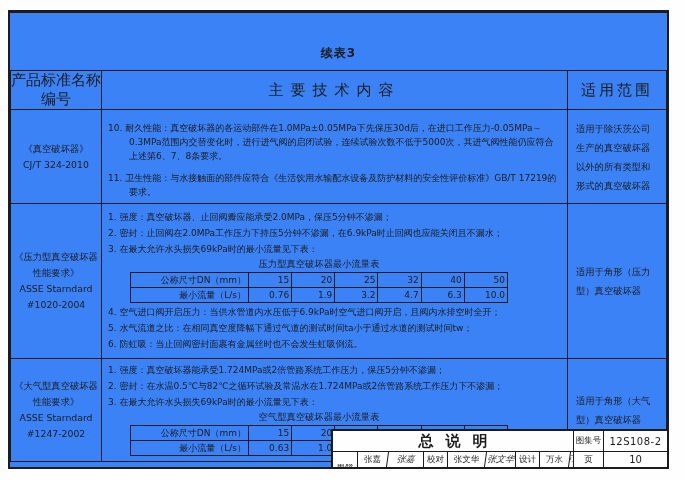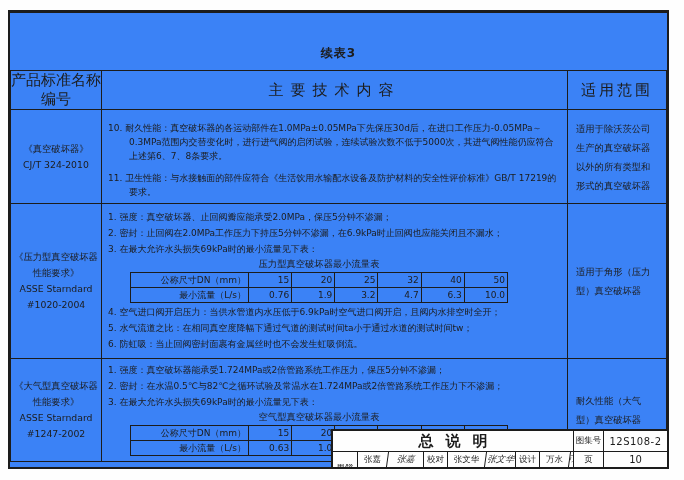--- a/index.html
+++ b/index.html
@@ -164,21 +164,21 @@
                 <td>1.0</td>
                 <td>1.7</td>
                 <td>2.8</td>
                 <td>4.1</td>
                 <td>6.3</td>
               </tr>
             </tbody>
                 </table>
           </div>
         </td>
-        <td class="c3">耐久性能（大气型）真空破坏器</td>
+        <td class="c3">适用于角形（大气型）真空破坏器</td>
       </tr>
     </tbody>
       </table>
 
     <div class="tblock">
       <div class="tb-row1">
         <div class="tb-title">总说明</div>
         <div class="tb-cell w-atlas">图集号</div>
         <div class="tb-cell w-val atlas-no">12S108-2</div>
       </div>

